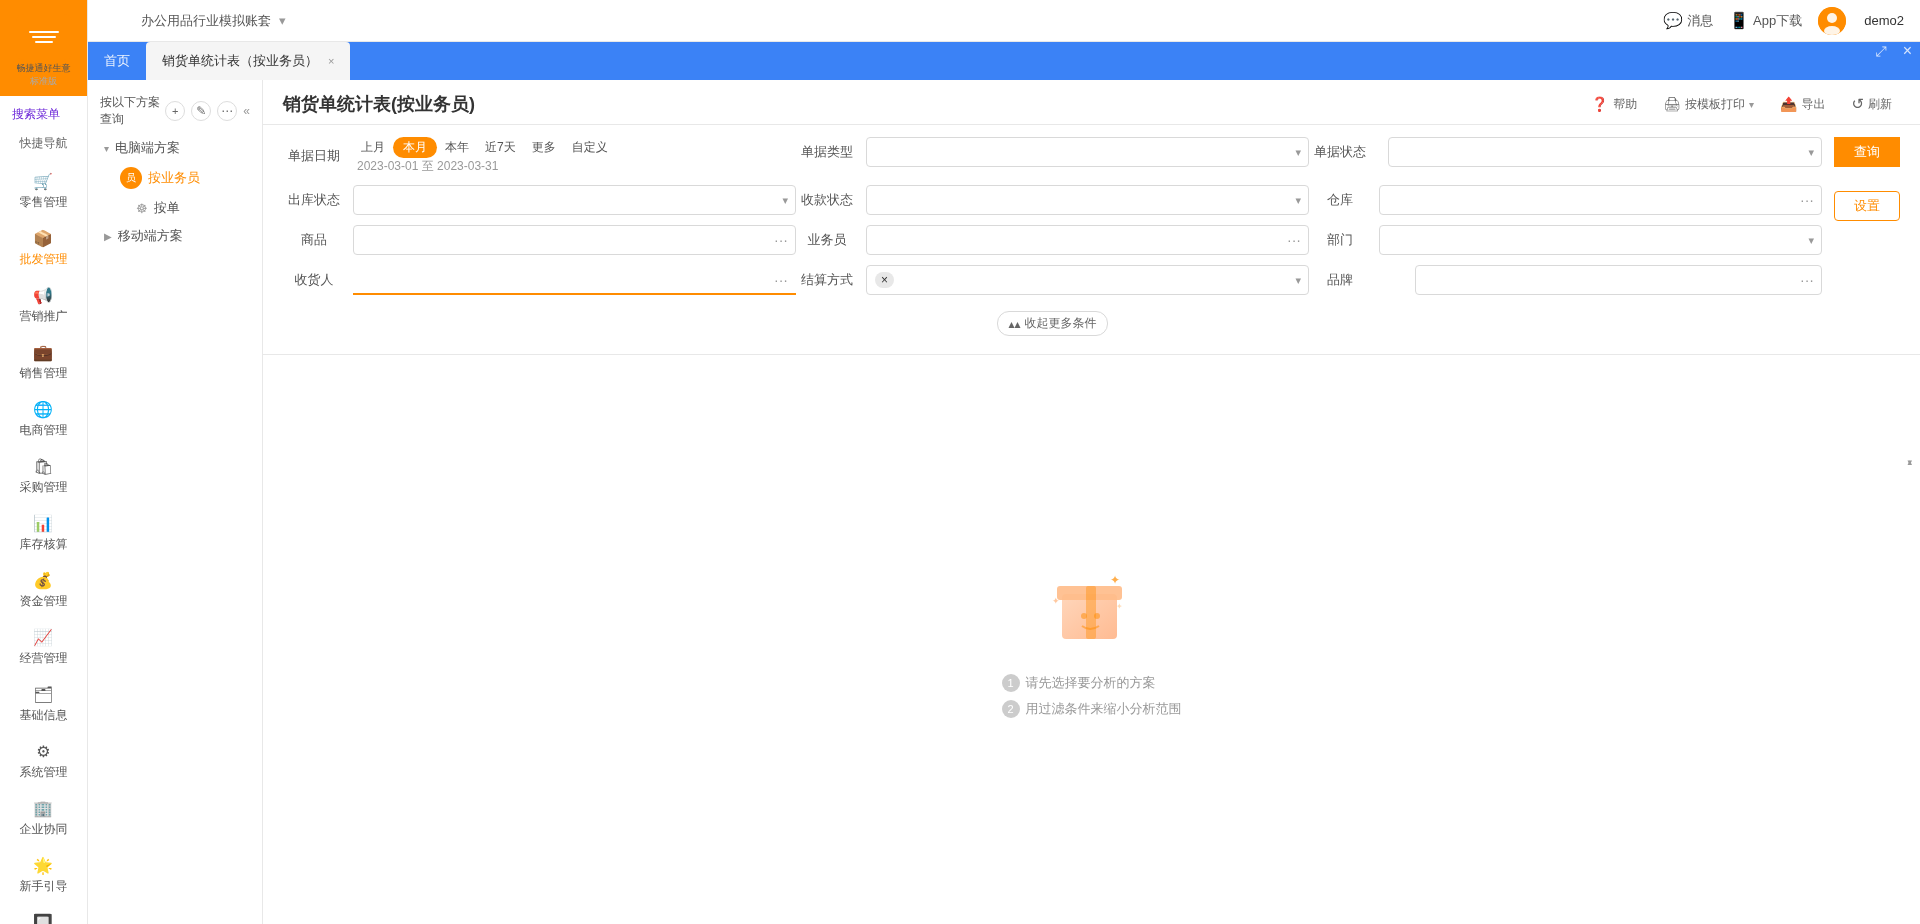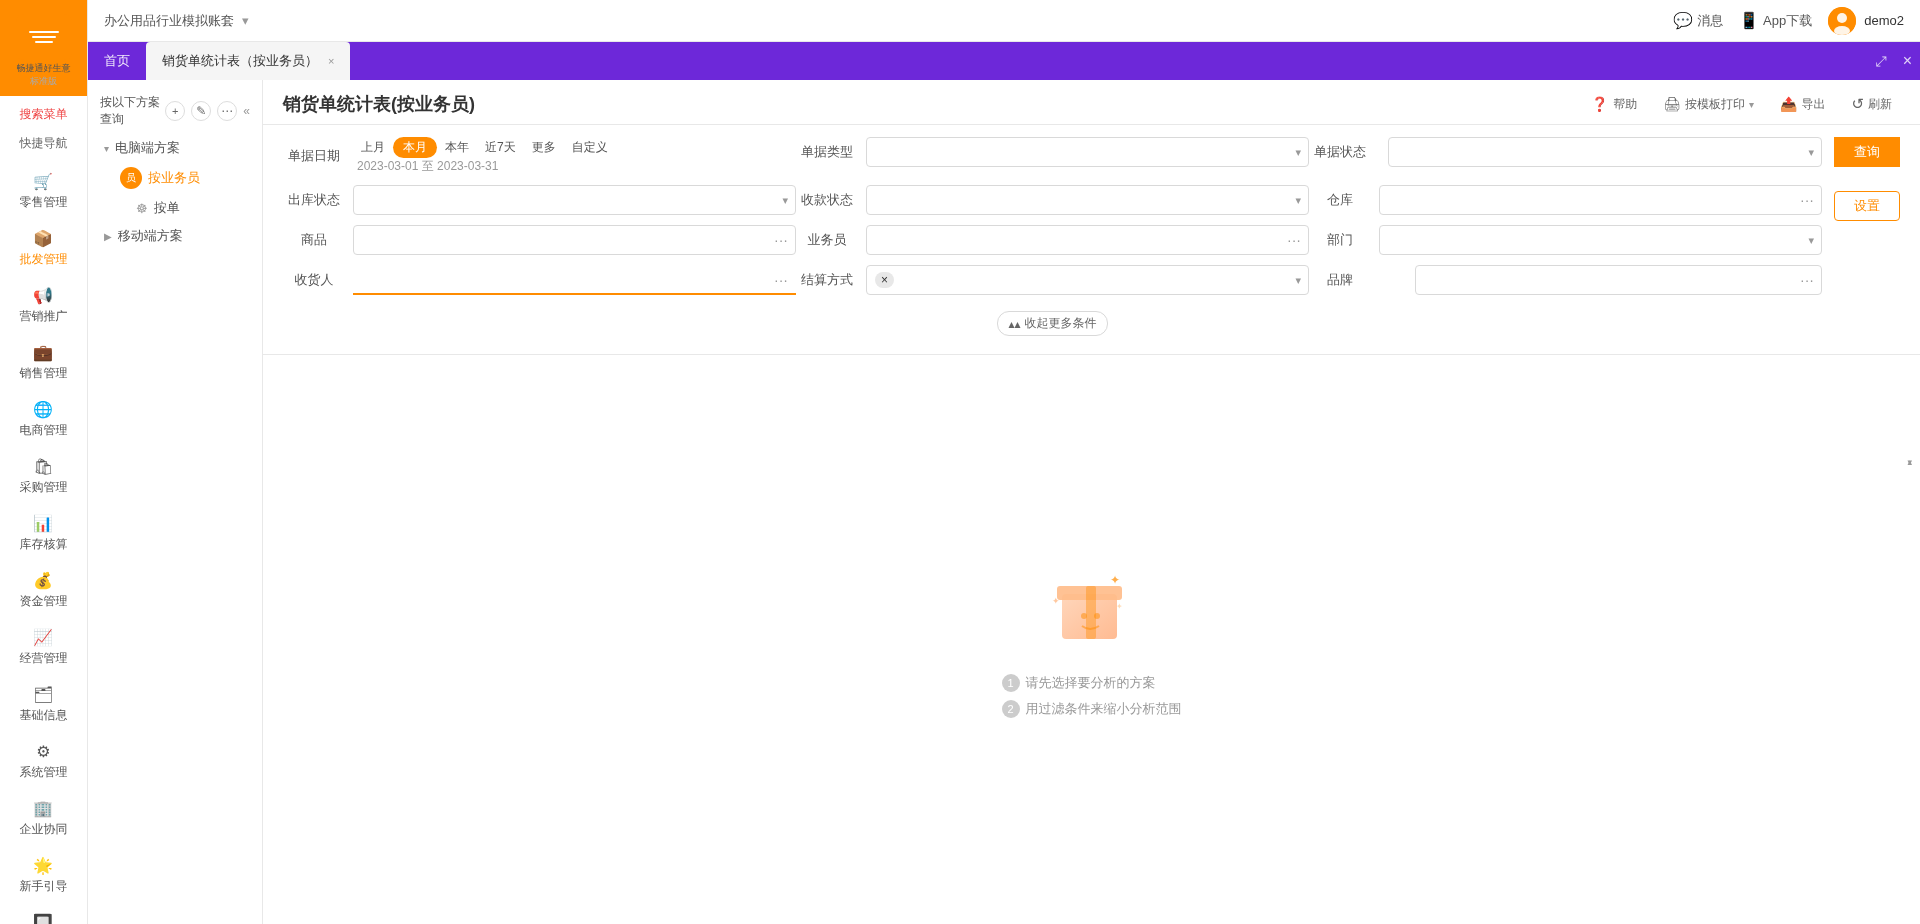--- a/index.html
+++ b/index.html
@@ -2,41 +2,41 @@
 <html><head>
   <meta charset="utf-8">
   <style>
     * { box-sizing: border-box; margin: 0; padding: 0; }
     body { font-family: 'Microsoft YaHei', Arial, sans-serif; font-size: 13px; background: #f5f5f5; color: #333; display: flex; height: 924px; overflow: hidden; }
 
     
     .sidebar { width: 88px; background: #fff; border-right: 1px solid #e8e8e8; display: flex; flex-direction: column; align-items: center; padding-top: 0; z-index: 10; }
     .sidebar-logo { width: 100%; background: #ff8c00; padding: 8px 4px; text-align: center; cursor: pointer; }
     .sidebar-logo-text { color: #fff; font-size: 10px; margin-top: 2px; }
-    .sidebar-search { padding: 10px 12px 6px; color: #ef4444; font-size: 12px; cursor: pointer; text-align: center; width: 100%; }
+    .sidebar-search { padding: 10px 12px 6px; color: #6d28d9; font-size: 12px; cursor: pointer; text-align: left; width: 100%; }
     .sidebar-nav { padding: 6px 0; color: #666; font-size: 12px; cursor: pointer; text-align: center; width: 100%; }
     .sidebar-divider { width: 60%; height: 1px; background: #eee; margin: 2px auto; }
     .sidebar-item { padding: 10px 0 8px; color: #555; font-size: 12px; cursor: pointer; text-align: center; width: 100%; display: flex; flex-direction: column; align-items: center; gap: 3px; }
     .sidebar-item.active { color: #ff8c00; }
     .sidebar-item .item-icon { font-size: 16px; }
     .sidebar-item .arrow { position: absolute; right: 8px; top: 50%; transform: translateY(-50%); font-size: 9px; color: #999; }
 
     
     .main { flex: 1; display: flex; flex-direction: column; overflow: hidden; }
 
     
     .topbar { height: 42px; background: #fff; border-bottom: 1px solid #e8e8e8; display: flex; align-items: center; justify-content: space-between; padding: 0 16px; }
-    .topbar-left { display: flex; align-items: center; gap: 8px; color: #666; font-size: 13px; }
+    .topbar-left { display: flex; align-items: center; gap: 8px; color: #666; font-size: 13px; margin-left: 37px; }
     .topbar-dropdown { display: flex; align-items: center; gap: 4px; cursor: pointer; color: #555; }
     .topbar-right { display: flex; align-items: center; gap: 16px; }
     .topbar-icon-item { display: flex; align-items: center; gap: 4px; color: #555; font-size: 13px; cursor: pointer; }
     .user-avatar { width: 28px; height: 28px; border-radius: 50%; background: #ff8c00; display: flex; align-items: center; justify-content: center; color: #fff; font-size: 11px; overflow: hidden; cursor: pointer; }
 
     
-    .tabbar { height: 38px; background: #6d28d9; display: flex; align-items: center; padding: 0 0; }
+    .tabbar { height: 38px; background: #3b82f6; display: flex; align-items: flex-start; padding: 0 0; }
     .tab { padding: 0 16px; height: 38px; display: flex; align-items: center; font-size: 13px; cursor: pointer; color: rgba(255,255,255,0.85); gap: 6px; }
     .tab.active { background: #f5f5f5; color: #333; border-radius: 4px 4px 0 0; }
     .tab .tab-close { font-size: 11px; color: #999; cursor: pointer; margin-left: 4px; }
     .tab-home { color: rgba(255,255,255,0.9); }
     .tab-expand { margin-left: auto; padding: 0 8px; color: rgba(255,255,255,0.8); cursor: pointer; font-size: 16px; }
 
     
     .content { flex: 1; overflow: auto; background: #f5f5f5; display: flex; }
 
     
@@ -194,21 +194,21 @@
     </div>
     <div class="topbar-right">
       <div class="topbar-icon-item">
         <span style="font-size:16px;">💬</span>
         <span>消息</span>
       </div>
       <div class="topbar-icon-item">
         <span style="font-size:16px;">📱</span>
         <span>App下载</span>
       </div>
-      <div class="topbar-icon-item" style="display:flex;align-items:center;gap:8px;">
+      <div class="topbar-icon-item" style="display:flex;align-items:center;gap:18px;">
         <div class="user-avatar">
           <svg width="28" height="28" viewBox="0 0 28 28">
             <circle cx="14" cy="14" r="14" fill="#ff8c00"></circle>
             <circle cx="14" cy="11" r="5" fill="#fff" opacity="0.9"></circle>
             <ellipse cx="14" cy="24" rx="8" ry="5" fill="#fff" opacity="0.9"></ellipse>
           </svg>
         </div>
         <span style="font-size:13px;color:#333;">demo2</span>
       </div>
     </div>

